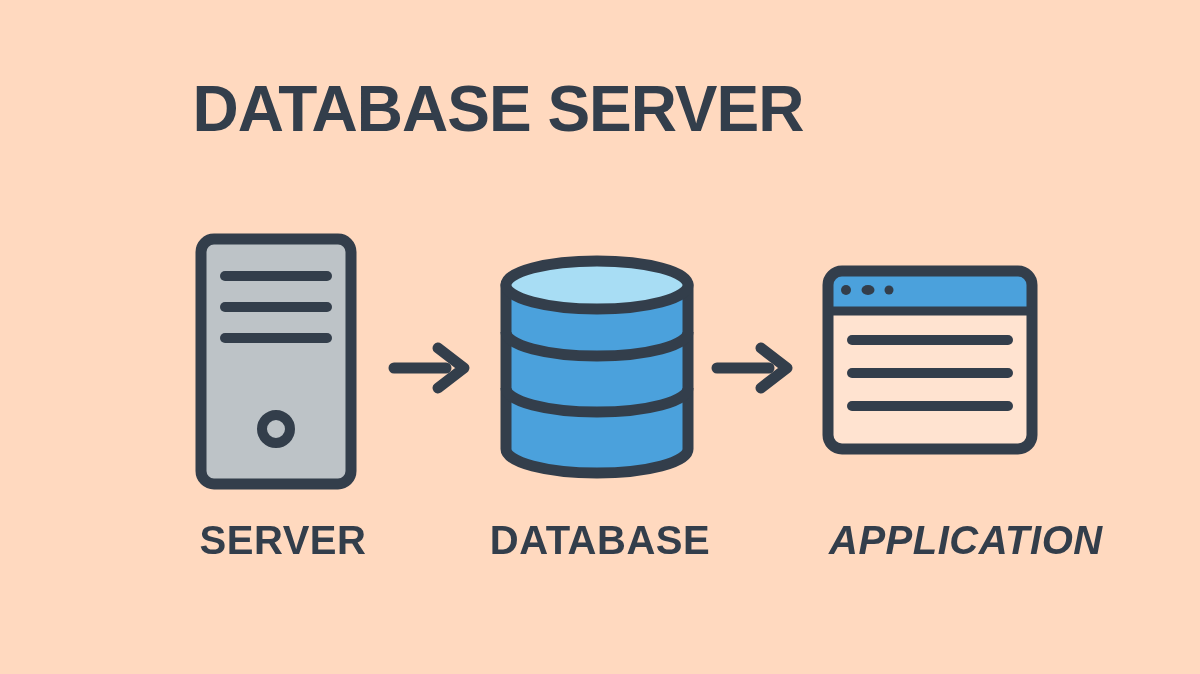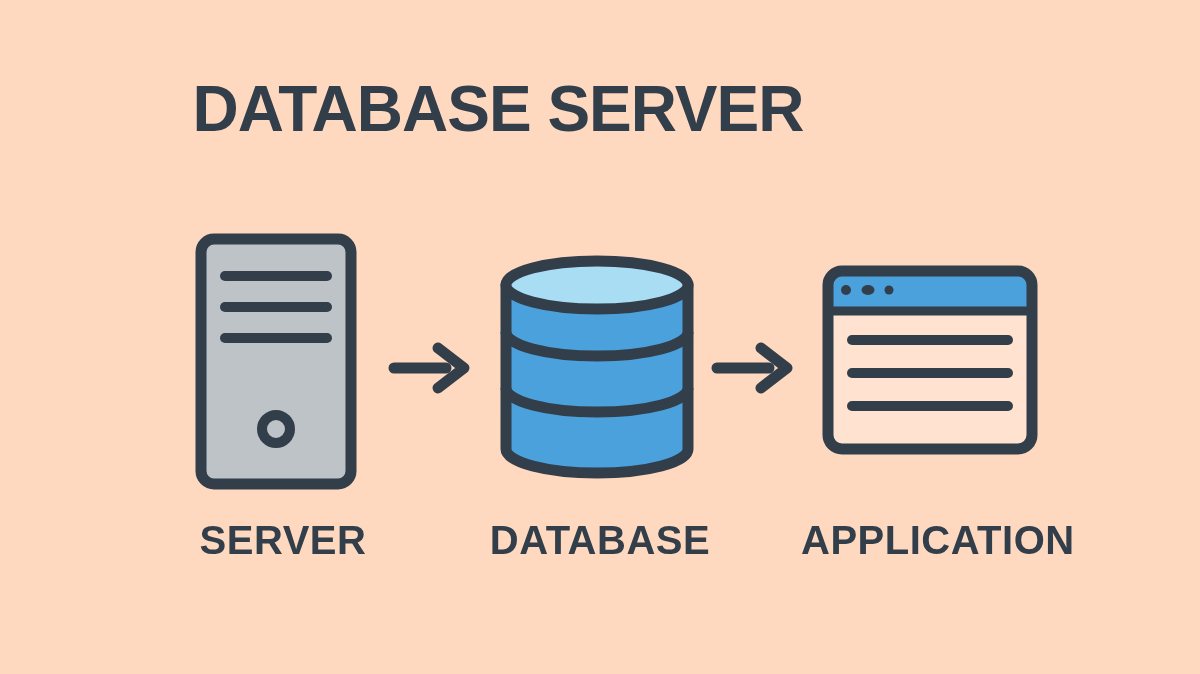--- a/index.html
+++ b/index.html
@@ -26,21 +26,21 @@
   #arrow-1 { left: 388px; top: 340px; }
   #arrow-2 { left: 711px; top: 340px; }
   .node-label {
     position: absolute; top: 518px; width: 260px;
     text-align: center;
     font-size: 40px; font-weight: bold; letter-spacing: 0.5px;
     color: var(--text);
   }
   #label-server      { left: 153px; }
   #label-database    { left: 470px; }
-  #label-application { left: 801px; }
+  #label-application { left: 829px; font-style: italic; }
 
   .stroke-dark    { stroke: var(--outline); }
   .fill-dark      { fill: var(--outline); }
   .fill-gray      { fill: var(--server-gray); }
   .fill-blue      { fill: var(--primary-blue); }
   .fill-lightblue { fill: var(--light-blue); }
   .fill-window    { fill: var(--window-body); }
   .no-fill        { fill: none; }
 </style>
 </head>

